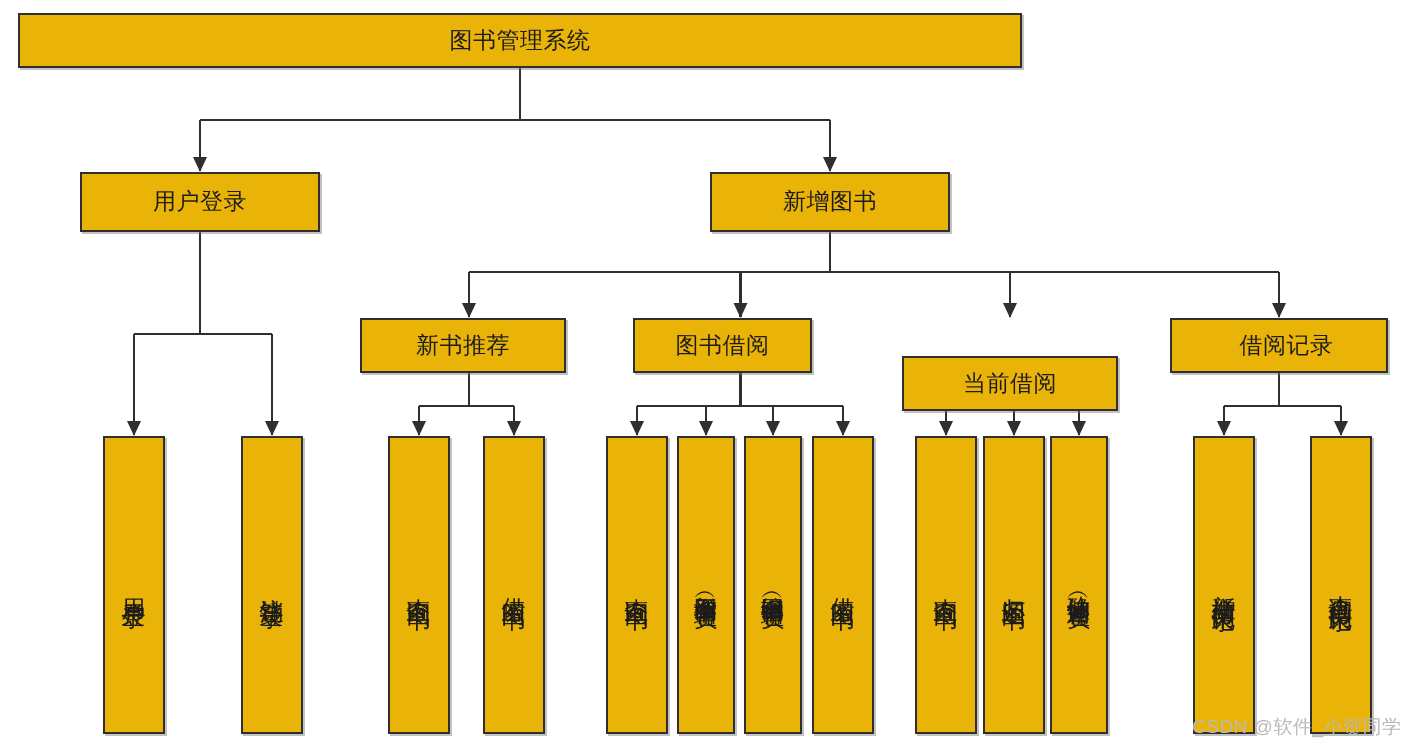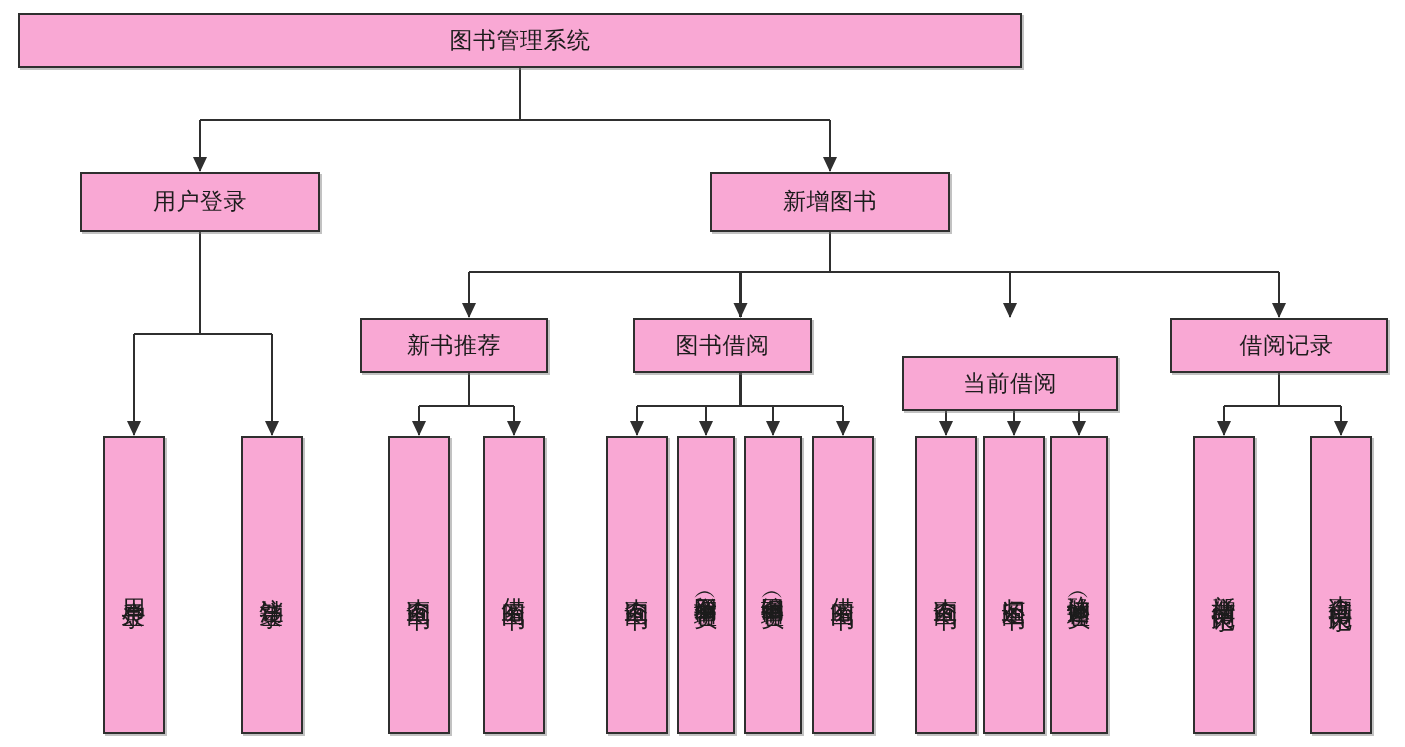--- a/index.html
+++ b/index.html
@@ -20,21 +20,21 @@
   #wires {
     position: absolute;
     left: 0;
     top: 0;
     width: 1405px;
     height: 747px;
   }
   .node {
     position: absolute;
     box-sizing: border-box;
-    background: #f9a8d4;
+    background: #eab308;
     border: 2px solid #2f2f2f;
     box-shadow: 2px 2px 0 rgba(120,120,120,0.45);
     display: flex;
     align-items: center;
     justify-content: center;
     color: #1c1c1c;
   }
   .node .label {
     display: block;
     text-align: center;
@@ -131,21 +131,21 @@
   <div id="nodes">
       <div class="node horiz" style="left: 18px; top: 13px; width: 1004px; height: 55px; border-color: rgb(47, 47, 47);">
         <span class="label">图书管理系统</span>
       </div>
       <div class="node horiz" style="left: 80px; top: 172px; width: 240px; height: 60px; border-color: rgb(47, 47, 47);">
         <span class="label">用户登录</span>
       </div>
       <div class="node horiz" style="left: 710px; top: 172px; width: 240px; height: 60px; border-color: rgb(47, 47, 47);">
         <span class="label">新增图书</span>
       </div>
-      <div class="node horiz" style="left: 360px; top: 318px; width: 188px; height: 55px; border-color: rgb(47, 47, 47);">
+      <div class="node horiz" style="left: 360px; top: 318px; width: 206px; height: 55px; border-color: rgb(47, 47, 47);">
         <span class="label">新书推荐</span>
       </div>
       <div class="node horiz" style="left: 633px; top: 318px; width: 179px; height: 55px; border-color: rgb(47, 47, 47);">
         <span class="label">图书借阅</span>
       </div>
       <div class="node horiz" style="left: 902px; top: 318px; width: 216px; height: 55px; border-color: rgb(47, 47, 47); margin-top: 38px;">
         <span class="label">当前借阅</span>
       </div>
       <div class="node horiz" style="left: 1170px; top: 318px; width: 218px; height: 55px; border-color: rgb(47, 47, 47); padding-left: 15px;">
         <span class="label">借阅记录</span>
@@ -183,13 +183,14 @@
       <div class="node vert tall" style="left: 1050px; top: 436px; width: 58px; height: 298px; border-color: rgb(47, 47, 47);">
         <span class="label">确认归还（管理员）</span>
       </div>
       <div class="node vert" style="left: 1193px; top: 436px; width: 62px; height: 298px; border-color: rgb(47, 47, 47);">
         <span class="label">新增借阅记录</span>
       </div>
       <div class="node vert" style="left: 1310px; top: 436px; width: 62px; height: 298px; border-color: rgb(47, 47, 47);">
         <span class="label">查询借阅记录</span>
       </div>
     </div>
+  <div class="watermark" style="left: 1192px; top: 714px; color: rgb(185, 185, 185);">CSDN @软件_小贺同学</div>
 </div>
 
 </body></html>

